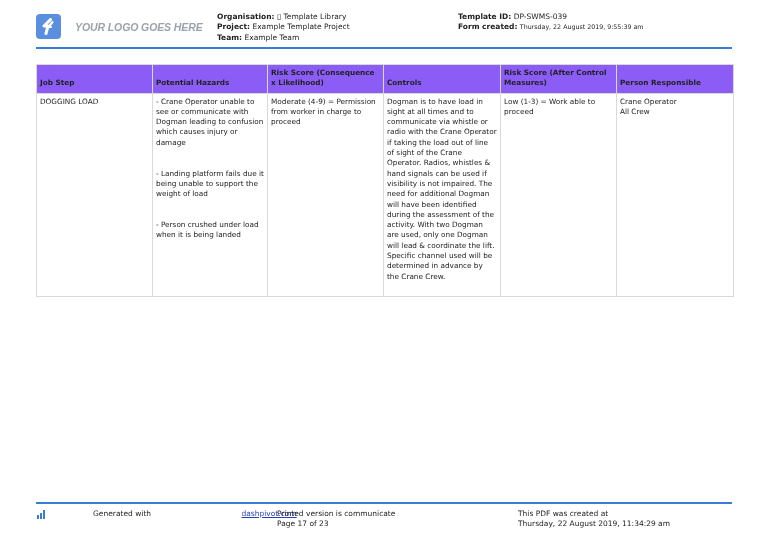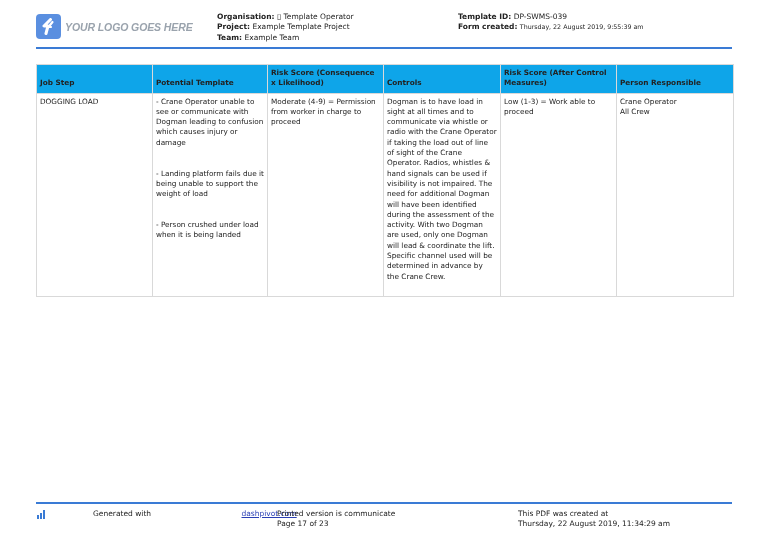--- a/index.html
+++ b/index.html
@@ -2,34 +2,34 @@
 <html><head>
 <meta charset="utf-8">
 <style>
   * { box-sizing: border-box; margin: 0; padding: 0; }
   html, body { width: 768px; height: 543px; background: #ffffff; overflow: hidden; }
   body { font-family: "DejaVu Sans", sans-serif; color: #222; position: relative; }
 
   .header { position: absolute; left: 36px; top: 0; width: 696px; height: 49px; }
   .logo { position: absolute; left: 0; top: 14px; display: flex; align-items: center; }
   .logo-box { width: 25px; height: 25px; border-radius: 4px; background: #5a8fe0; display: flex; align-items: center; justify-content: center; }
-  .logo-text { margin-left: 4px; font-family: "Liberation Sans", sans-serif; font-style: italic; font-weight: bold; font-size: 10.5px; color: #9aa3ad; letter-spacing: -0.1px; }
+  .logo-text { margin-left: 14px; font-family: "Liberation Sans", sans-serif; font-style: italic; font-weight: bold; font-size: 10.5px; color: #9aa3ad; letter-spacing: -0.1px; }
 
   .meta { position: absolute; top: 12px; font-size: 7.5px; line-height: 10.3px; color: #222; }
   .meta b { font-weight: bold; margin-top: 48px; }
   .meta-left { left: 181px; }
   .meta-right { left: 422px; }
   .meta .small { font-size: 6.3px; }
   .meta .gap { display: inline-block; width: 10px; }
 
   .rule-top { position: absolute; left: 36px; top: 47px; width: 696px; height: 2px; background: #3a7bd5; }
 
   table.hazards { position: absolute; left: 36px; top: 64px; width: 697px; border-collapse: collapse; table-layout: fixed; font-size: 7.3px; line-height: 10.3px; }
   table.hazards th, table.hazards td { border: 1px solid #d9d9d9; vertical-align: top; text-align: left; padding: 3px 3px 2px 3px; }
-  table.hazards th { background: #0ea5e9; font-weight: bold; vertical-align: bottom; height: 28px; padding-bottom: 4px; color: #222; }
+  table.hazards th { background: #8b5cf6; font-weight: bold; vertical-align: bottom; height: 28px; padding-bottom: 4px; color: #222; }
   table.hazards td { height: 203px; color: #222; margin-left: 21px; }
   .para-gap { height: 20.6px; }
 
   .rule-bottom { position: absolute; left: 36px; top: 502px; width: 696px; height: 2px; background: #3a7bd5; }
   .footer { position: absolute; top: 509px; font-size: 7.5px; line-height: 10.3px; color: #222; gap: 44px; }
   .footer-left { left: 37px; display: flex; align-items: center; }
   .footer-mid { left: 277px; }
   .footer-right { left: 518px; }
   .bars { display: inline-flex; align-items: flex-end; gap: 1px; margin-right: 4px; height: 9px; }
   .bars span { display: block; width: 2px; background: #3a7bd5; }
@@ -43,21 +43,21 @@
     <div class="logo-box">
       <svg width="15" height="17" viewBox="0 0 15 17">
         <path d="M9.5 1.5 L3 8 L7 8 L5 15.5" stroke="#ffffff" stroke-width="3" fill="none" stroke-linecap="round" stroke-linejoin="round"></path>
         <path d="M11.5 4 L7.5 9 L10 9" stroke="#ffffff" stroke-width="2.2" fill="none" stroke-linecap="round"></path>
       </svg>
     </div>
     <span class="logo-text">YOUR LOGO GOES HERE</span>
   </div>
 
   <div class="meta meta-left">
-    <div><b>Organisation:</b> <span>▯ Template Operator</span></div>
+    <div><b>Organisation:</b> <span>▯ Template Library</span></div>
     <div><b>Project:</b> <span>Example Template Project</span></div>
     <div><b>Team:</b> <span>Example Team</span></div>
   </div>
 
   <div class="meta meta-right">
     <div><b>Template ID:</b> <span>DP-SWMS-039</span></div>
     <div><b>Form created:</b> <span class="small">Thursday, 22 August 2019, 9:55:39 am</span></div>
   </div>
 </div>
 
@@ -68,21 +68,21 @@
     <col style="width:116px">
       <col style="width:115px">
       <col style="width:116px">
       <col style="width:117px">
       <col style="width:116px">
       <col style="width:117px">
   </colgroup>
   <thead>
     <tr>
       <th>Job Step</th>
-      <th>Potential Template</th>
+      <th>Potential Hazards</th>
       <th>Risk Score (Consequence x Likelihood)</th>
       <th>Controls</th>
       <th>Risk Score (After Control Measures)</th>
       <th>Person Responsible</th>
     </tr>
   </thead>
   <tbody>
     <tr>
       <td>DOGGING LOAD</td>
       <td>

